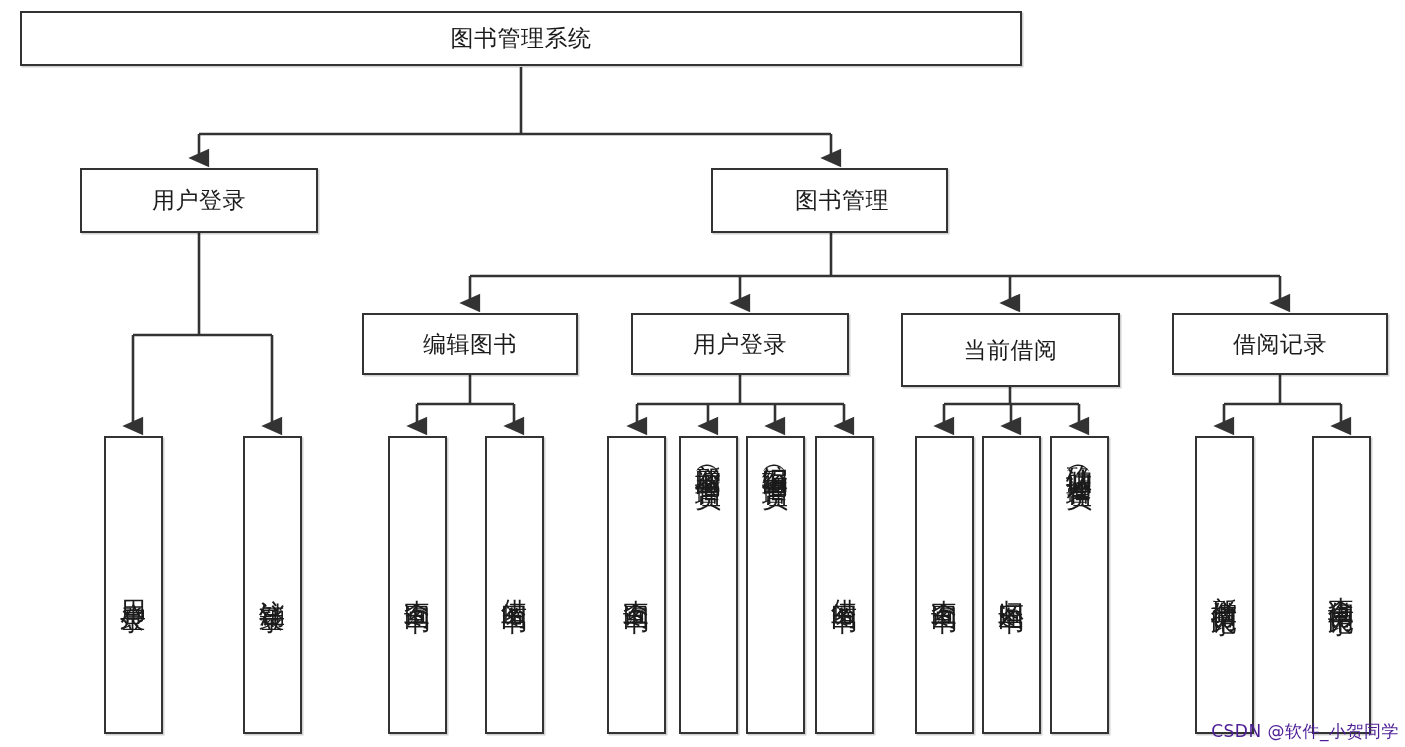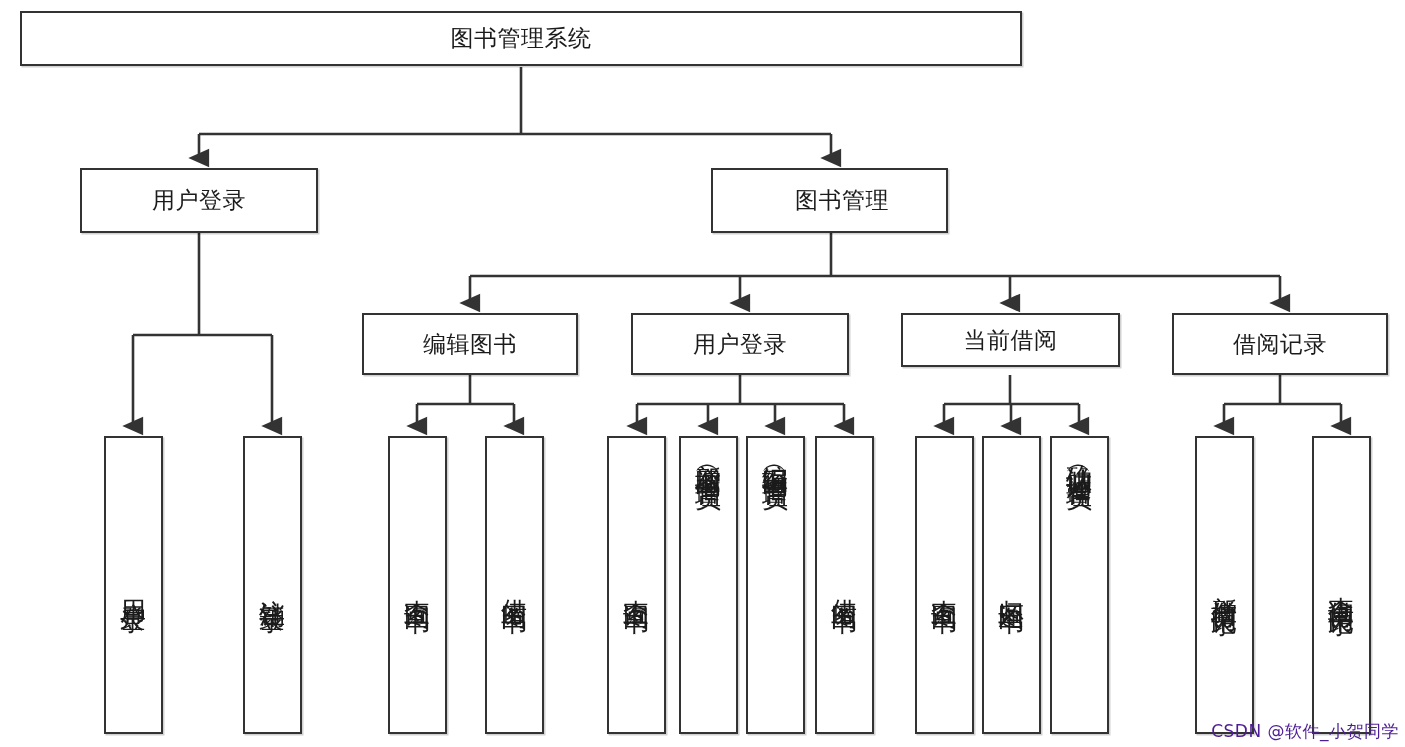--- a/index.html
+++ b/index.html
@@ -142,21 +142,21 @@
   </div>
 
   <div class="node horiz" style="left:362px; top:313px; width:216px; height:62px;">
     <span class="node-label">编辑图书</span>
   </div>
 
   <div class="node horiz" style="left:631px; top:313px; width:218px; height:62px;">
     <span class="node-label">用户登录</span>
   </div>
 
-  <div class="node horiz" style="left:901px; top:313px; width:219px; height:54px;">
+  <div class="node horiz" style="left:901px; top:313px; width:219px; height:74px;">
     <span class="node-label">当前借阅</span>
   </div>
 
   <div class="node horiz" style="left:1172px; top:313px; width:216px; height:62px;">
     <span class="node-label">借阅记录</span>
   </div>
 
   <div class="node vert centered" style="left:104px; top:436px; width:59px; height:298px;">
     <span class="node-label">用户登录</span>
   </div>

